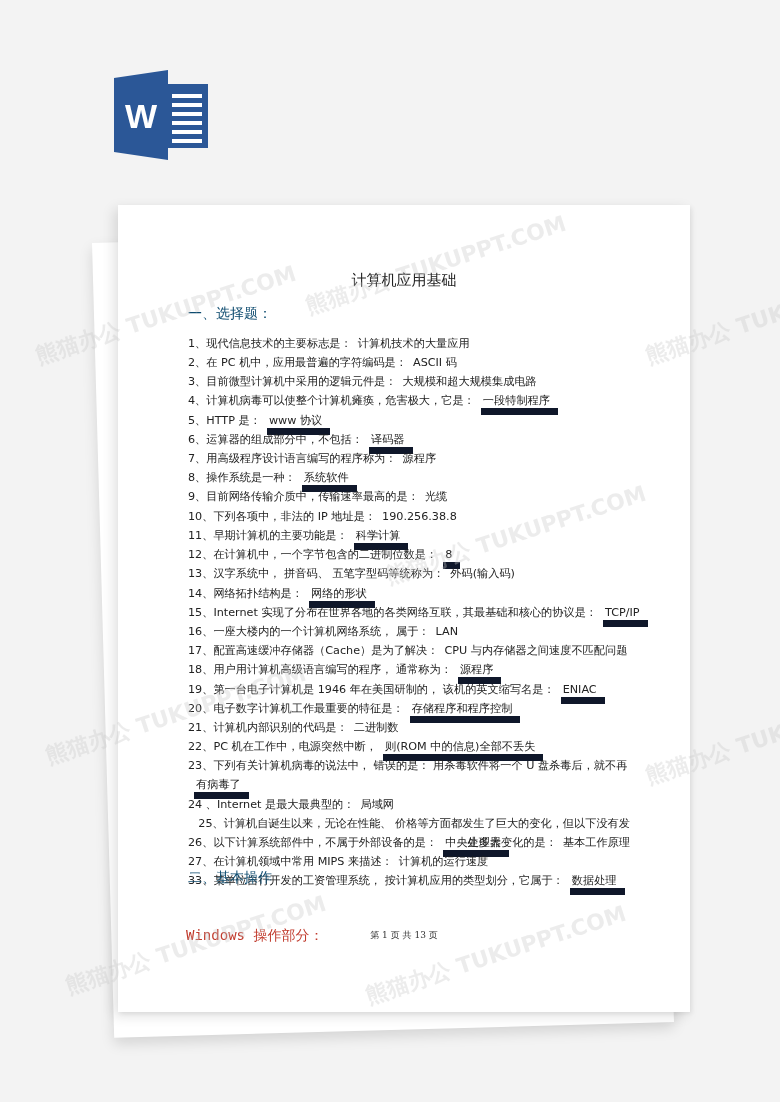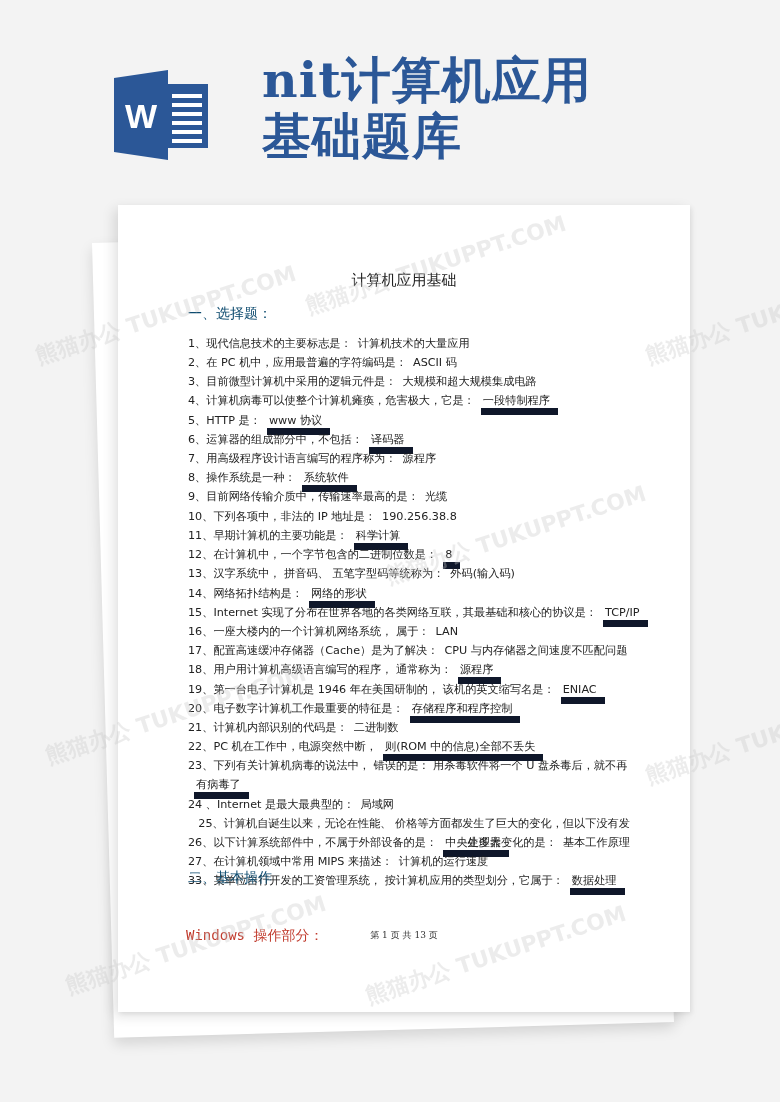--- a/index.html
+++ b/index.html
@@ -66,24 +66,20 @@
       <rect x="64" y="26" width="30" height="4"></rect>
       <rect x="64" y="35" width="30" height="4"></rect>
       <rect x="64" y="44" width="30" height="4"></rect>
       <rect x="64" y="53" width="30" height="4"></rect>
       <rect x="64" y="62" width="30" height="4"></rect>
       <rect x="64" y="71" width="30" height="4"></rect>
     </g>
     <polygon points="6,10 60,2 60,92 6,84" fill="#2b5797"></polygon>
     <text x="33" y="60" text-anchor="middle" fill="#ffffff" font-size="34" font-weight="bold" font-family="Liberation Sans, sans-serif">W</text>
   </svg>
-  <div class="title">
-    <div>nit计算机应用</div>
-    <div>基础题库</div>
-  </div>
 </div>
 
 <div class="paper-back"></div>
 
 <div class="paper" id="paper">
   <div class="doc-title">计算机应用基础</div>
   <div class="section" style="top:100px">一、选择题：</div>
   <div id="qlist">
       <div class="q" style="top: 123px;"><span>1、现代信息技术的主要标志是：</span><span class="ans">计算机技术的大量应用</span></div>
       <div class="q" style="top: 142px;"><span>2、在 PC 机中，应用最普遍的字符编码是：</span><span class="ans">ASCII 码</span></div>

